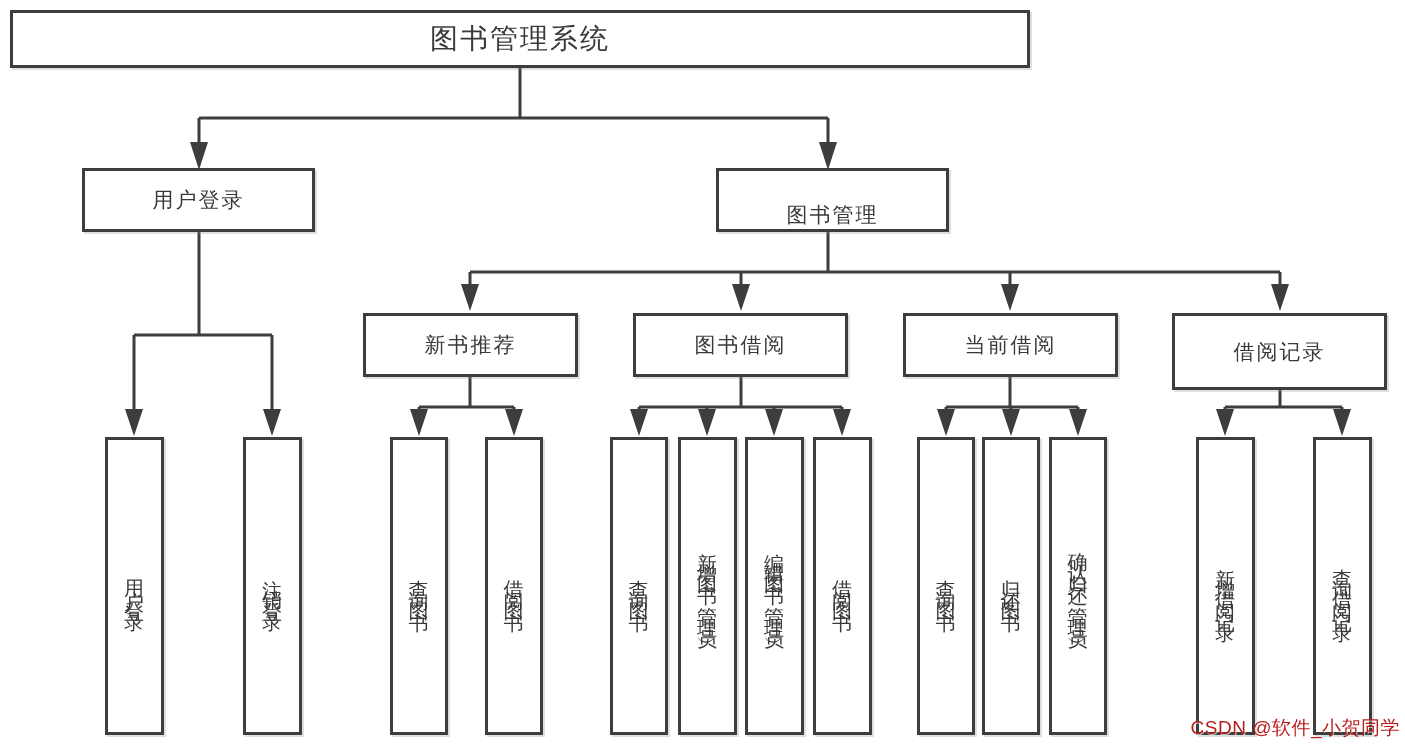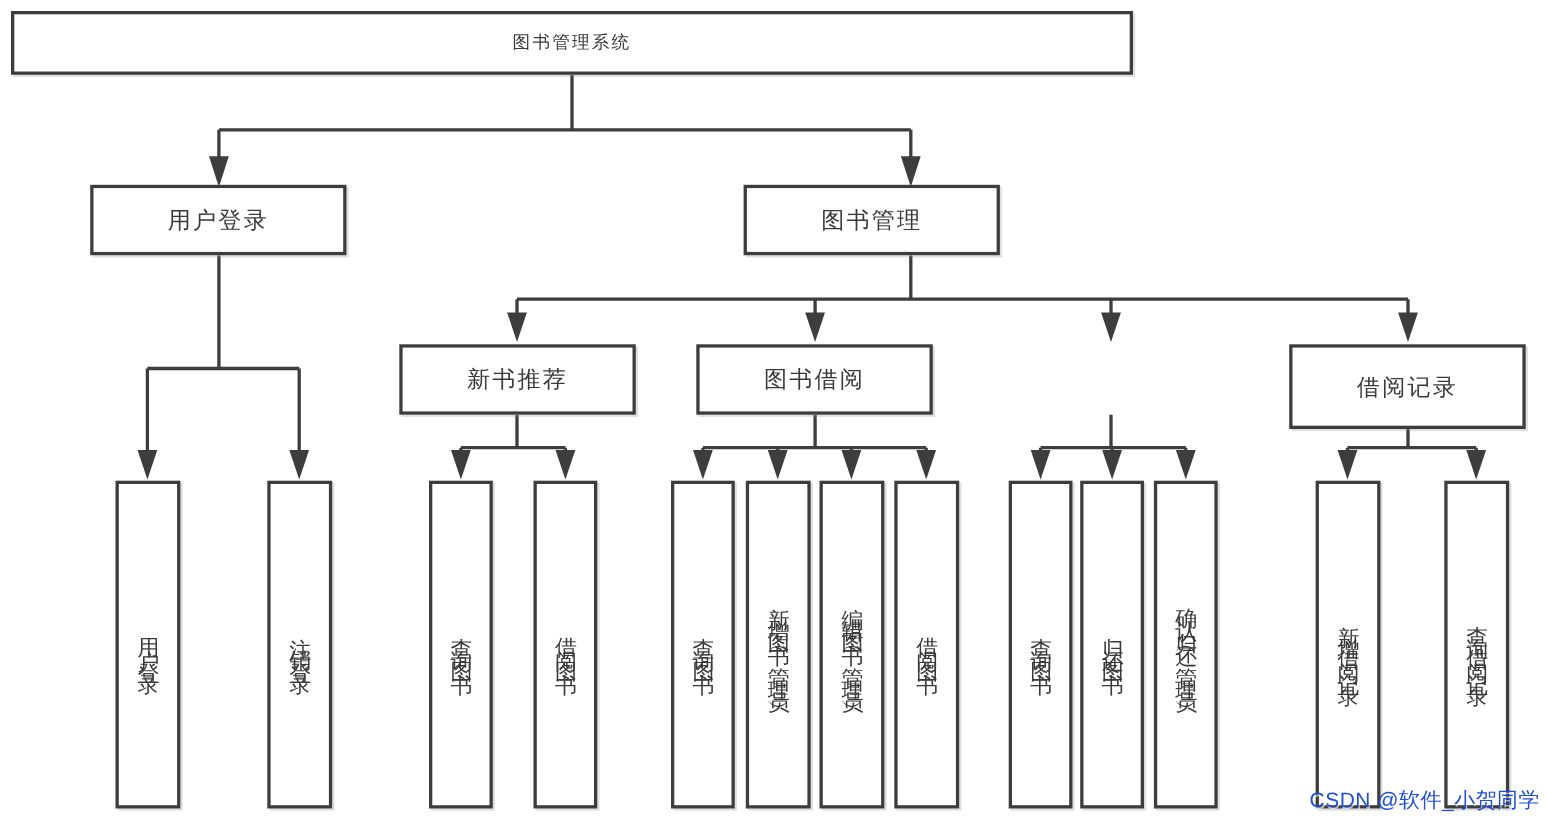--- a/index.html
+++ b/index.html
@@ -32,42 +32,42 @@
     color: #3a3a3a;
     z-index: 2;
     box-shadow: 2px 2px 0 rgba(150,150,150,0.30);
   }
   .hnode {
     font-size: 21px;
     letter-spacing: 2px;
     white-space: nowrap;
   }
   .root {
-    font-size: 16px;
+    font-size: 28px;
     text-align: right;
   }
   .leaf {
     z-index: 2;
   }
   .leaf .vtext {
     writing-mode: vertical-rl;
     text-orientation: mixed;
     font-size: 20px;
     line-height: 1.1;
     letter-spacing: 11px;
     color: #3a3a3a;
     white-space: nowrap;
   }
   .watermark {
     position: absolute;
     right: 5px;
     bottom: 6px;
     font-size: 19px;
     letter-spacing: 0.5px;
-    color: #1d4ed8;
+    color: #b91c1c;
     z-index: 5;
     text-shadow: 1px 1px 0 rgba(255,255,255,0.65);
     white-space: nowrap;
   }
 </style>
 </head>
 <body>
 
 <div class="canvas">
 
@@ -130,30 +130,33 @@
     </g>
   </svg>
 
   <div class="node hnode root" style="left:10px; top:10px; width:1020px; height:58px;">
     <span>图书管理系统</span>
   </div>
 
   <div class="node hnode" style="left:82px; top:168px; width:233px; height:64px;">
     <span>用户登录</span>
   </div>
-  <div class="node hnode" style="left:676px; top:168px; width:233px; height:64px;">
+  <div class="node hnode" style="left:716px; top:168px; width:233px; height:64px;align-items:flex-end;">
     <span>图书管理</span>
   </div>
 
   <div class="node hnode" style="left:633px; top:313px; width:215px; height:64px;">
     <span>图书借阅</span>
   </div>
   <div class="node hnode" style="left:363px; top:313px; width:215px; height:64px;">
     <span>新书推荐</span>
   </div>
+  <div class="node hnode" style="left:903px; top:313px; width:215px; height:64px;">
+    <span>当前借阅</span>
+  </div>
   <div class="node hnode" style="left:1172px; top:313px; width:215px; height:77px;">
     <span>借阅记录</span>
   </div>
 
   <div class="node leaf" style="left:105px; top:437px; width:59px; height:298px;">
     <span class="vtext">用户登录</span>
   </div>
   <div class="node leaf" style="left:243px; top:437px; width:59px; height:298px;">
     <span class="vtext">注销登录</span>
   </div>

